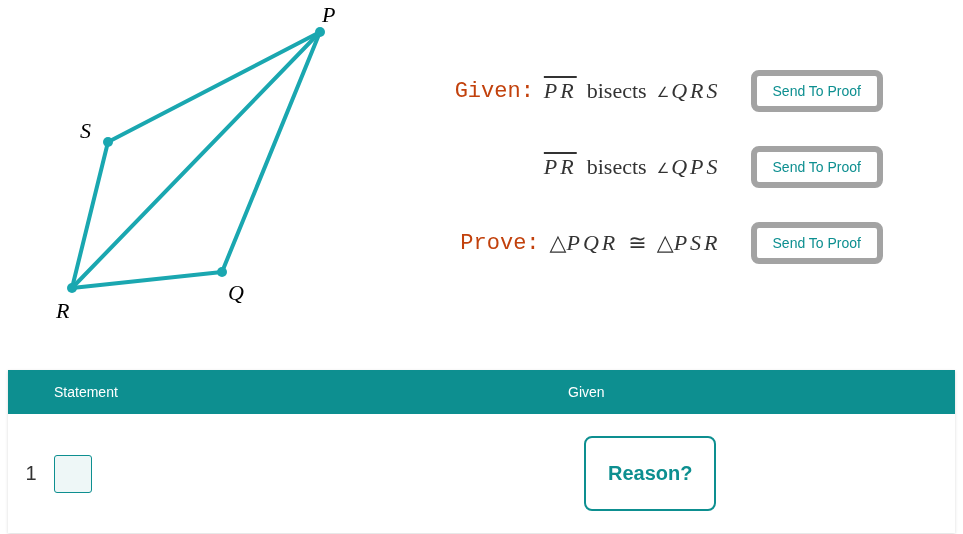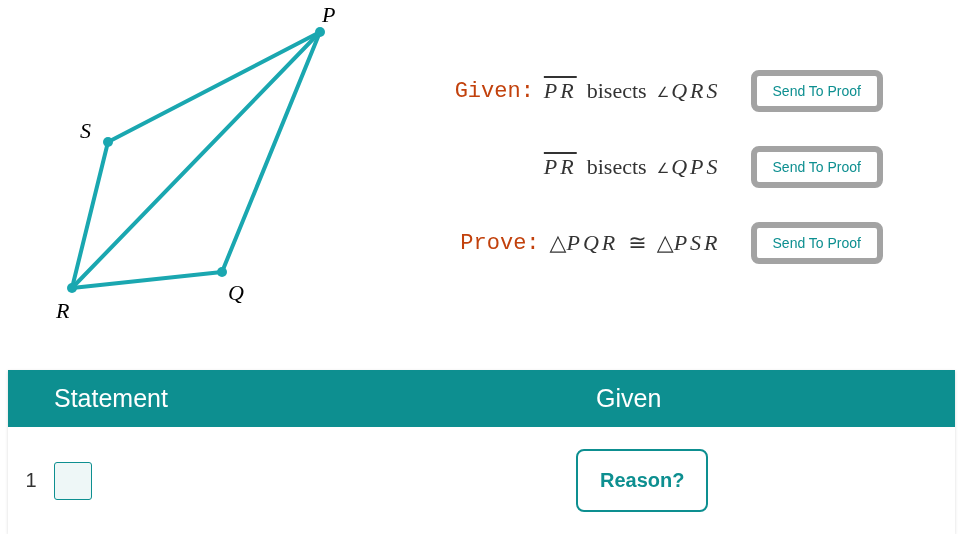--- a/index.html
+++ b/index.html
@@ -79,23 +79,22 @@
   .proof-table {
     margin: 20px 8px 0 8px;
     box-shadow: 0 1px 3px rgba(0,0,0,0.15);
     background:#fff;
   }
   .proof-header {
     background: #0d8f90;
     color: #fff;
     display: flex;
     padding: 14px 0;
-    font-size: 25px;
+    font-size: 14px;
     font-weight: 400;
-    gap: 28px;
   }
   .col-stmt { width: 550px; padding-left: 46px; }
   .col-reason { flex: 1; padding-left: 10px; }
   .proof-row {
     display: flex;
     align-items: center;
     padding: 22px 0;
   }
   .row-num {
     width: 46px;
@@ -108,25 +107,25 @@
     height: 38px;
     border: 1.5px solid #0d8f90;
     background: #eef7f7;
     border-radius: 3px;
   }
   .reason-btn {
     border: 2px solid #0d8f90;
     background: #fff;
     color: #0d8f90;
     border-radius: 8px;
-    padding: 18px 22px;
+    padding: 24px 22px;
     font-size: 20px;
     font-weight: 600;
     cursor: pointer;
-    margin-left: 8px;
+    margin-left: 16px;
   }
   .proof-row .col-stmt { padding-left: 0; display:flex; align-items:center; }
 </style>
 </head>
 <body>
 
 <div class="top">
   <div class="diagram-zone">
     <svg viewBox="0 0 400 350" id="diag-svg">
         <line x1="320" y1="32" x2="222" y2="272" stroke="#1aa7b0" stroke-width="4" stroke-linecap="round"></line>

